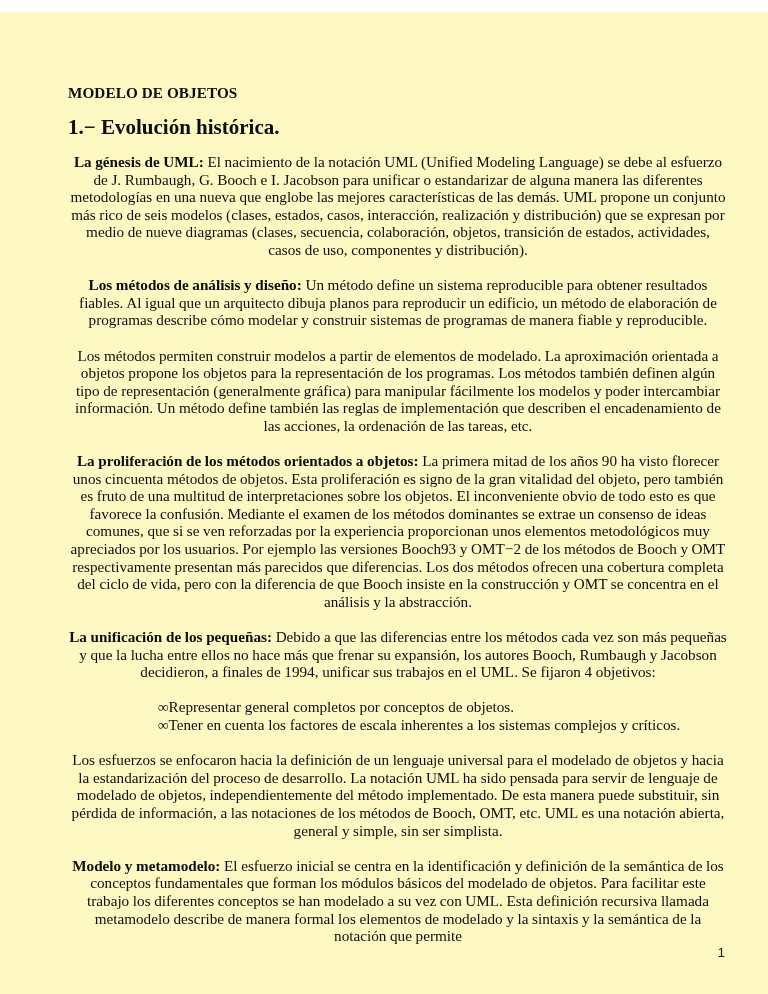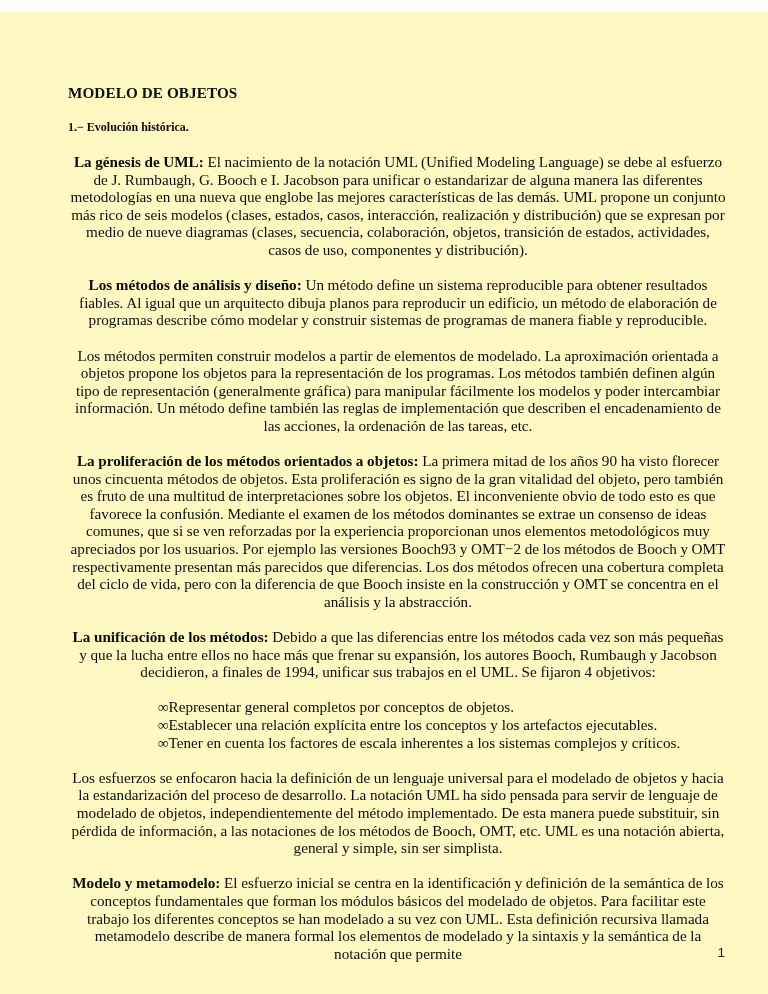--- a/index.html
+++ b/index.html
@@ -32,21 +32,21 @@
     width: 660px;
   }
   .doc-title {
     font-size: 15.2px;
     font-weight: bold;
     line-height: 17.5px;
     margin: 0 0 17px 0;
     letter-spacing: 0.1px;
   }
   .section-heading {
-    font-size: 12px;
+    font-size: 21px;
     font-weight: bold;
     line-height: 17.5px;
     margin: 0 0 17px 0;
   }
   p.para {
     font-size: 15.2px;
     line-height: 17.6px;
     margin: 0 0 17.6px 0;
     text-align: center;
     word-spacing: -0.15px;
@@ -95,25 +95,24 @@
     <div class="section-heading">1.− Evolución histórica.</div>
 
     <p class="para"><span class="lead">La génesis de UML:</span><span> El nacimiento de la notación UML (Unified Modeling Language) se debe al esfuerzo de J. Rumbaugh, G. Booch e I. Jacobson para unificar o estandarizar de alguna manera las diferentes metodologías en una nueva que englobe las mejores características de las demás. UML propone un conjunto más rico de seis modelos (clases, estados, casos, interacción, realización y distribución) que se expresan por medio de nueve diagramas (clases, secuencia, colaboración, objetos, transición de estados, actividades, casos de uso, componentes y distribución).</span></p>
 
     <p class="para"><span class="lead">Los métodos de análisis y diseño:</span><span> Un método define un sistema reproducible para obtener resultados fiables. Al igual que un arquitecto dibuja planos para reproducir un edificio, un método de elaboración de programas describe cómo modelar y construir sistemas de programas de manera fiable y reproducible.</span></p>
 
     <p class="para"><span class="lead"></span><span>Los métodos permiten construir modelos a partir de elementos de modelado. La aproximación orientada a objetos propone los objetos para la representación de los programas. Los métodos también definen algún tipo de representación (generalmente gráfica) para manipular fácilmente los modelos y poder intercambiar información. Un método define también las reglas de implementación que describen el encadenamiento de las acciones, la ordenación de las tareas, etc.</span></p>
 
     <p class="para"><span class="lead">La proliferación de los métodos orientados a objetos:</span><span> La primera mitad de los años 90 ha visto florecer unos cincuenta métodos de objetos. Esta proliferación es signo de la gran vitalidad del objeto, pero también es fruto de una multitud de interpretaciones sobre los objetos. El inconveniente obvio de todo esto es que favorece la confusión. Mediante el examen de los métodos dominantes se extrae un consenso de ideas comunes, que si se ven reforzadas por la experiencia proporcionan unos elementos metodológicos muy apreciados por los usuarios. Por ejemplo las versiones Booch93 y OMT−2 de los métodos de Booch y OMT respectivamente presentan más parecidos que diferencias. Los dos métodos ofrecen una cobertura completa del ciclo de vida, pero con la diferencia de que Booch insiste en la construcción y OMT se concentra en el análisis y la abstracción.</span></p>
 
-    <p class="para"><span class="lead">La unificación de los métodos:</span><span> Debido a que las diferencias entre los métodos cada vez son más pequeñas y que la lucha entre ellos no hace más que frenar su expansión, los autores Booch, Rumbaugh y Jacobson decidieron, a finales de 1994, unificar sus trabajos en el UML. Se fijaron 4 objetivos:</span></p>
+    <p class="para"><span class="lead">La unificación de los pequeñas:</span><span> Debido a que las diferencias entre los métodos cada vez son más pequeñas y que la lucha entre ellos no hace más que frenar su expansión, los autores Booch, Rumbaugh y Jacobson decidieron, a finales de 1994, unificar sus trabajos en el UML. Se fijaron 4 objetivos:</span></p>
 
     <ul class="obj-list">
       <li><span class="bullet">∞</span><span>Representar general completos por conceptos de objetos.</span></li>
-      <li><span class="bullet">∞</span><span>Establecer una relación explícita entre los conceptos y los artefactos ejecutables.</span></li>
       <li><span class="bullet">∞</span><span>Tener en cuenta los factores de escala inherentes a los sistemas complejos y críticos.</span></li>
     </ul>
 
     <p class="para"><span class="lead"></span><span>Los esfuerzos se enfocaron hacia la definición de un lenguaje universal para el modelado de objetos y hacia la estandarización del proceso de desarrollo. La notación UML ha sido pensada para servir de lenguaje de modelado de objetos, independientemente del método implementado. De esta manera puede substituir, sin pérdida de información, a las notaciones de los métodos de Booch, OMT, etc. UML es una notación abierta, general y simple, sin ser simplista.</span></p>
 
     <p class="para"><span class="lead">Modelo y metamodelo:</span><span> El esfuerzo inicial se centra en la identificación y definición de la semántica de los conceptos fundamentales que forman los módulos básicos del modelado de objetos. Para facilitar este trabajo los diferentes conceptos se han modelado a su vez con UML. Esta definición recursiva llamada metamodelo describe de manera formal los elementos de modelado y la sintaxis y la semántica de la notación que permite</span></p>
 
   </div>
 
   <div class="page-number">1</div>

